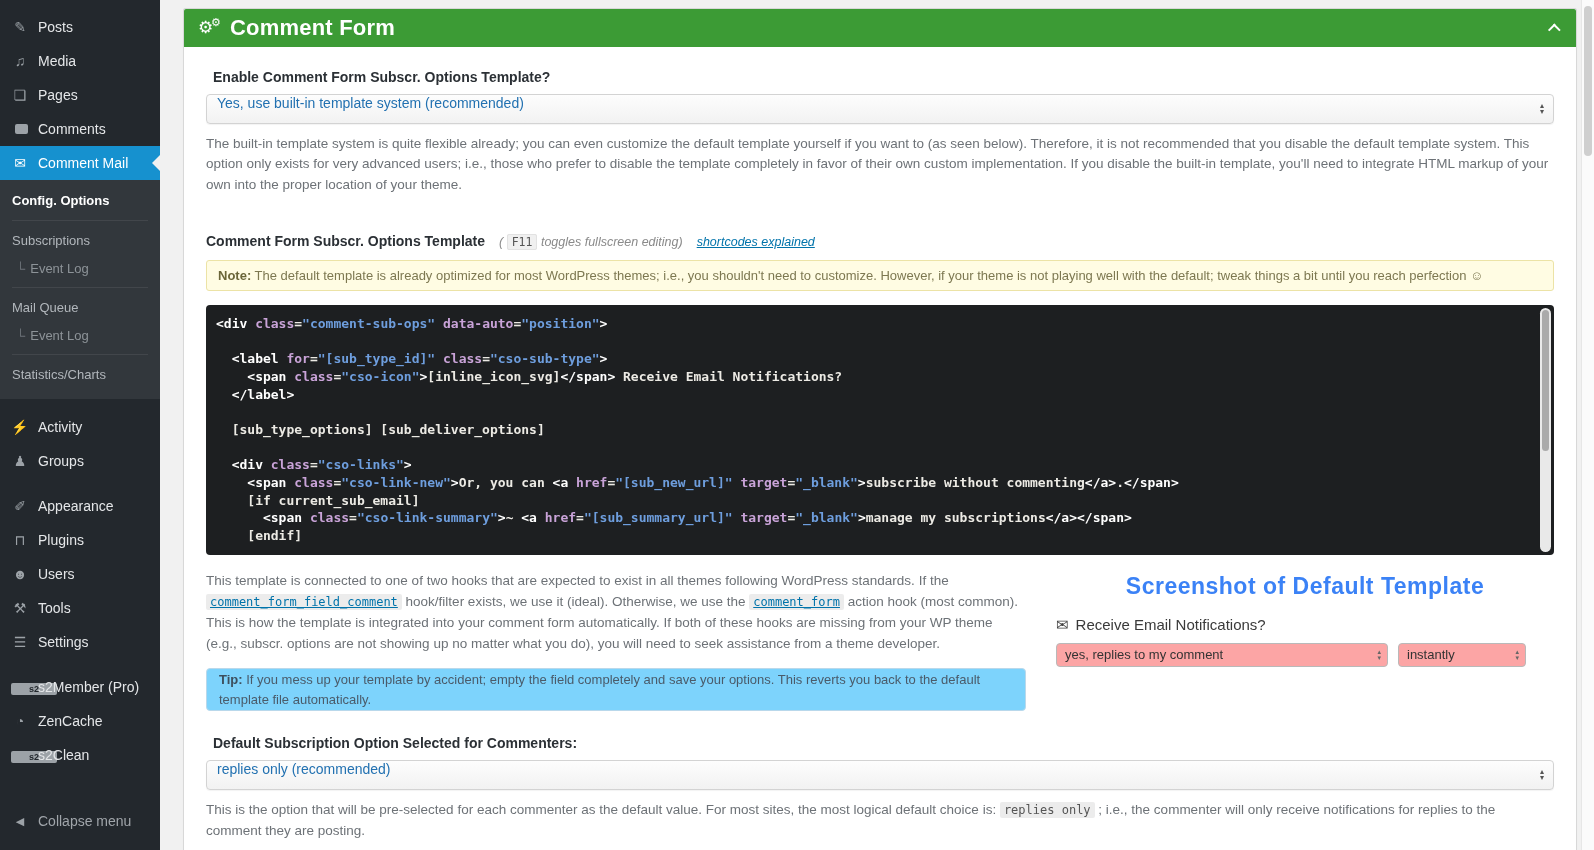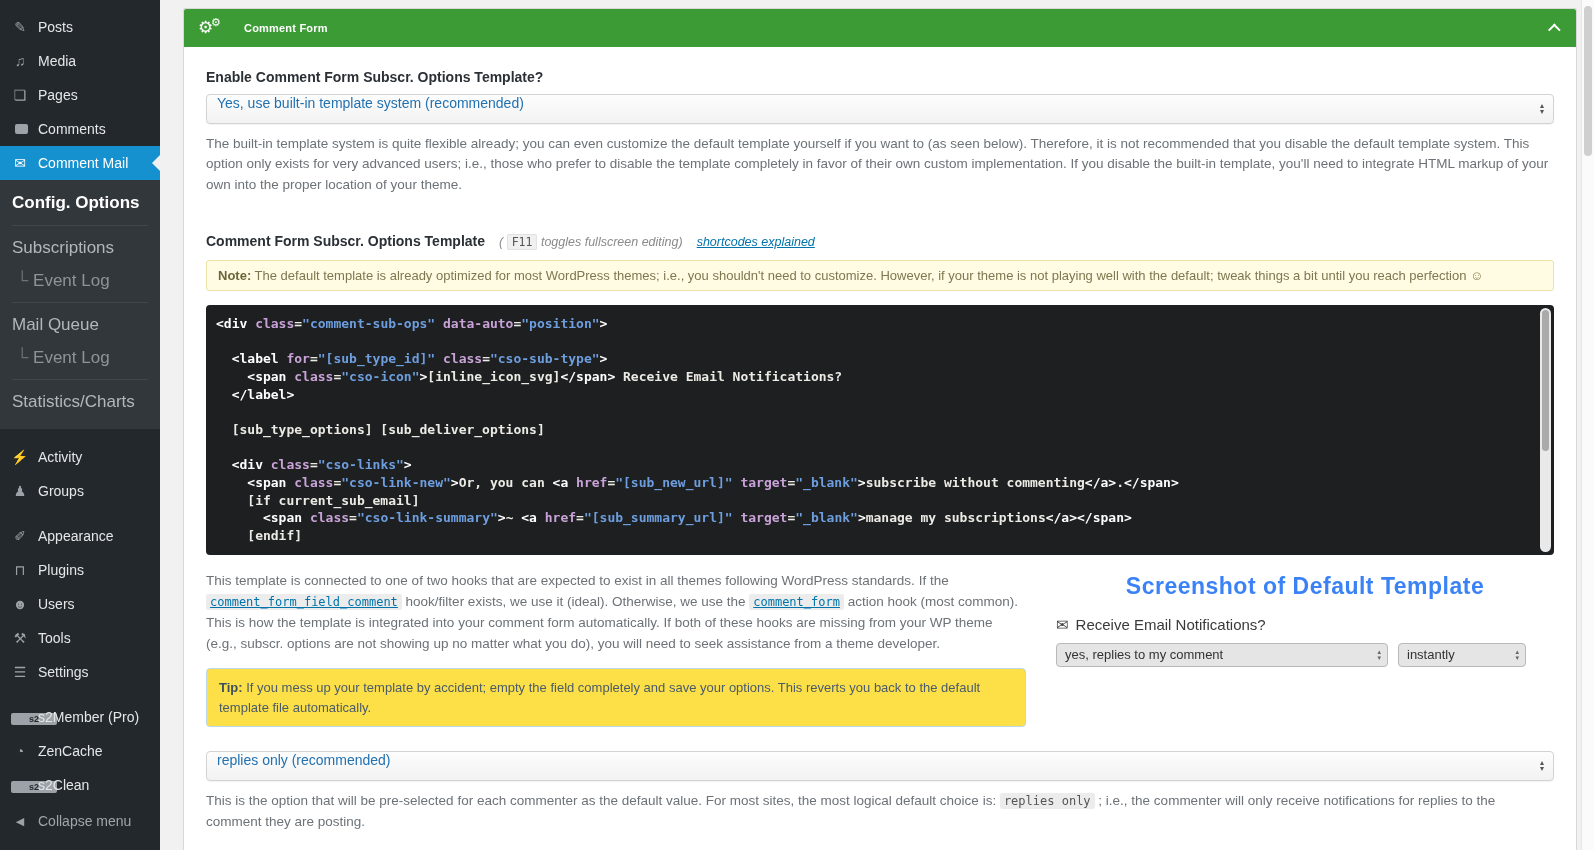--- a/index.html
+++ b/index.html
@@ -10,42 +10,42 @@
   .sidebar{position:fixed;left:0;top:0;bottom:0;width:160px;background:#23282d;padding-top:10px;z-index:5}
   .menu-item{display:flex;align-items:center;gap:9px;padding:9px 10px 9px 11px;font-size:14px;color:#e4e6e8;cursor:pointer;position:relative}
   .mi-icon{width:18px;text-align:center;color:#9ca2a7;font-size:14px;flex:none;line-height:1}
   .menu-item.active{background:#1691cf;color:#fff}
   .menu-item.active .mi-icon{color:#fff}
   .menu-item.active::after{content:"";position:absolute;right:0;top:50%;margin-top:-8px;border:8px solid transparent;border-right-color:#f1f1f1}
   .bubble-icon{width:13px;height:10px;background:#9ca2a7;border-radius:2px;position:relative;display:inline-block;margin-left:2px}
   .bubble-icon::after{content:"";position:absolute;left:2px;bottom:-4px;border:4px solid transparent;border-top-color:#9ca2a7;border-right-width:1px}
   .s2-badge{font-size:9px;font-weight:bold;background:#9ca2a7;color:#23282d;border-radius:2px;padding:1px 18px;line-height:1}
   .submenu{background:#32373c;padding:6px 0 10px}
-  .sub-item{padding:7px 12px;color:#b2b7bc;font-size:17px;cursor:pointer}
+  .sub-item{padding:7px 12px;color:#b2b7bc;font-size:13px;cursor:pointer}
   .sub-item.current{color:#fff;font-weight:bold}
   .sub-item.indent{padding:6px 12px 6px 16px;color:#8d9398}
   .tree{color:#6c7278;margin-right:5px}
   .sub-sep{height:1px;background:rgba(255,255,255,.08);margin:5px 12px}
   .menu-gap{height:11px}
   .collapse-item{position:absolute;bottom:12px;left:0;right:0;color:#a0a5aa}
   .collapse-item .mi-icon{font-size:11px}
 
   
   .content{margin-left:160px;padding:8px 17px 0 23px}
   .postbox{background:#fff;border:1px solid #d8d8d8;border-radius:2px;box-shadow:0 1px 1px rgba(0,0,0,.04)}
   .postbox-header{background:#3c9b35;color:#fff;height:38px;display:flex;align-items:center;padding:0 14px;cursor:pointer;border-radius:2px 2px 0 0}
   .gears{position:relative;display:inline-block;width:26px;height:20px}
   .gear-big{font-size:17px;position:absolute;left:0;top:0;line-height:20px}
   .gear-small{font-size:11px;position:absolute;left:13px;top:-2px;line-height:12px}
-  .postbox-title{font-size:11px;font-weight:bold;margin-left:20px;letter-spacing:.2px}
+  .postbox-title{font-size:22px;font-weight:bold;margin-left:6px;letter-spacing:.2px}
   .chevron-btn{margin-left:auto;padding:4px 6px;cursor:pointer}
   .chev{display:inline-block;width:9px;height:9px;border-top:2px solid #fff;border-right:2px solid #fff;transform:rotate(-45deg) translate(1px,3px)}
   .postbox-body{padding:16px 22px 24px}
 
-  .field-label{font-size:14px;color:#2b3035;margin:6px 0 9px;font-weight:bold}
+  .field-label{font-size:14px;color:#2b3035;margin:6px 7px 9px;font-weight:bold}
   .wp-select{position:relative;height:30px;border:1px solid #d3d3d3;border-radius:4px;background:linear-gradient(#fdfdfd,#f2f2f2);display:flex;align-items:flex-start;padding:0 30px 0 10px;color:#2271b1;font-size:14px;box-shadow:0 1px 1px rgba(0,0,0,.05);cursor:pointer}
   .ws-arrows{position:absolute;right:9px;top:50%;transform:translateY(-50%);display:flex;flex-direction:column;align-items:center;font-size:8px;line-height:6px;color:#555}
   .desc{color:#6d7277;font-size:13.5px;line-height:1.5;margin:10px 0 20px;max-width:1350px}
 
   .tpl-row{display:flex;align-items:baseline;gap:14px;margin-top:38px}
   .tpl-row .field-label{margin:0}
   .hint{color:#8a8a8a;font-size:12.5px;font-style:italic}
   .chip{font-family:"DejaVu Sans Mono",monospace;font-style:normal;font-size:11.5px;background:#f0f0f0;border:1px solid #e2e2e2;border-radius:2px;padding:0 4px;color:#555}
   .shortcodes-link{color:#0073aa;font-size:12.5px;font-style:italic;text-decoration:underline;cursor:pointer}
 
@@ -57,29 +57,29 @@
   .tok-tag{color:#ffffff}
   .tok-attr{color:#c9a3d8}
   .tok-str{color:#6e9ede}
   .code-scrollbar{position:absolute;top:3px;right:3px;bottom:3px;width:11px;background:#e9e9e9;border-radius:6px}
   .code-thumb{position:absolute;top:2px;left:2px;right:2px;height:58%;background:#aaaaaa;border-radius:4px}
 
   .two-col{display:flex;gap:30px;margin:16px 0 24px}
   .col-left{width:820px;flex:none}
   .hooks{margin:0;color:#6d7277;font-size:13.5px;line-height:1.55}
   .code-link{font-family:"DejaVu Sans Mono",monospace;font-size:12px;background:#ececec;border-radius:2px;padding:1px 4px;color:#0073aa;text-decoration:underline;cursor:pointer}
-  .tip-box{margin-top:14px;background:#fde047;border:1px solid #b9d8eb;border-radius:4px;padding:9px 12px;font-size:13px;color:#4a5b6a;line-height:1.5}
+  .tip-box{margin-top:14px;background:#7dd3fc;border:1px solid #b9d8eb;border-radius:4px;padding:1px 12px;font-size:13px;color:#4a5b6a;line-height:1.5}
   .tip-box strong{color:#3d4f5e}
 
   .col-right{flex:1;min-width:0}
   .watermark{text-align:center;font-size:23px;font-weight:bold;color:#3b82f6;letter-spacing:.5px;margin:2px 0 16px}
   .pv-title{display:flex;align-items:center;gap:7px;font-size:15px;color:#3a3a3a;margin-bottom:9px}
   .pv-envelope{font-size:15px;color:#444}
   .pv-selects{display:flex;gap:10px;margin-bottom:9px}
-  .mini-select{position:relative;border:1px solid #b9b9b9;border-radius:4px;background:#e5e5e5;height:24px;display:flex;align-items:center;padding:0 24px 0 8px;font-size:13px;color:#333}
+  .mini-select{position:relative;border:1px solid #b9b9b9;border-radius:4px;background:#fca5a5;height:24px;display:flex;align-items:center;padding:0 24px 0 8px;font-size:13px;color:#333}
   .mini-select .ws-arrows{right:6px;font-size:7px;color:#666}
   .mini-select.first{width:332px}
   .mini-select.second{width:128px}
   .pv-link{font-size:13px;color:#3a3a3a}
   .pv-link .green-link{color:#3f9b28;text-decoration:underline;cursor:pointer}
 
   .inline-code{font-family:"DejaVu Sans Mono",monospace;font-size:12px;background:#ececec;border-radius:2px;padding:1px 4px;color:#555}
 
   
   .page-scrollbar{position:fixed;right:0;top:0;bottom:0;width:13px;background:#fbfbfb;border-left:1px solid #e7e7e7;z-index:9}
@@ -259,20 +259,21 @@
               <span>instantly</span>
               <span class="ws-arrows">
                   <span>▴</span>
                   <span>▾</span>
                 </span>
             </div>
           </div>
         </div>
       </div>
 
+      <h3 class="field-label">Default Subscription Option Selected for Commenters:</h3>
       <div class="wp-select">
         <span>replies only (recommended)</span>
         <span class="ws-arrows">
             <span>▴</span>
             <span>▾</span>
           </span>
       </div>
       <p class="desc"><span>This is the option that will be pre-selected for each commenter as the default value. For most sites, the most logical default choice is: </span><code class="inline-code">replies only</code><span> ; i.e., the commenter will only receive notifications for replies to the comment they are posting.</span></p>
 
     </div>

